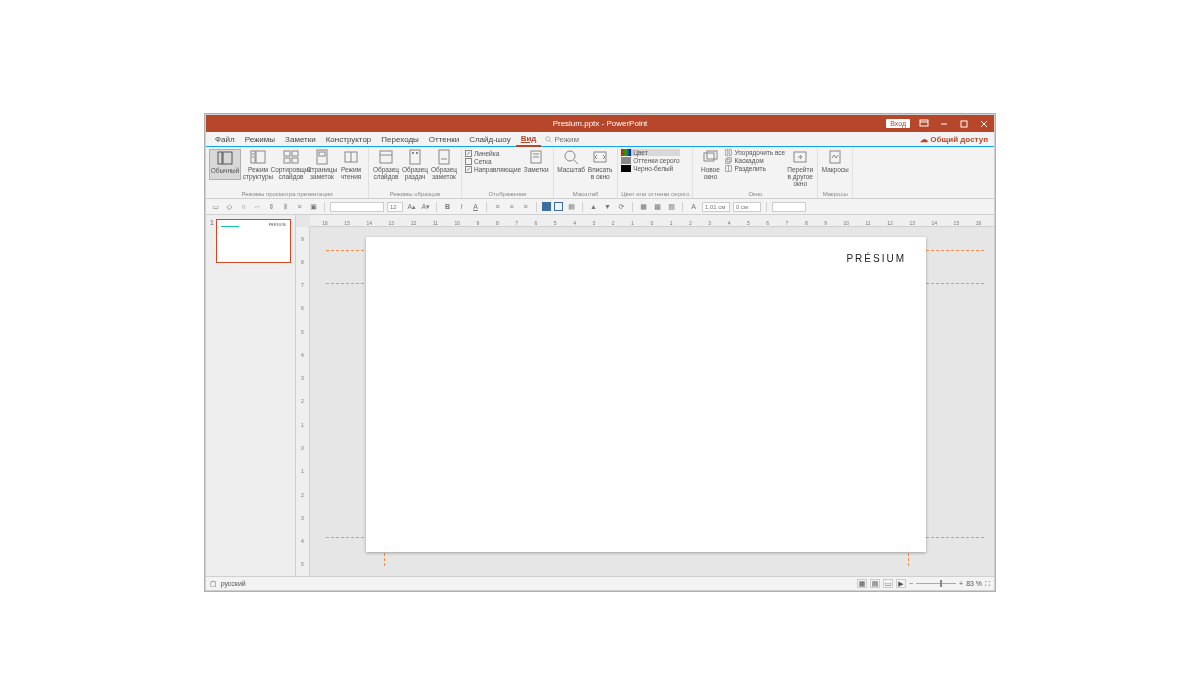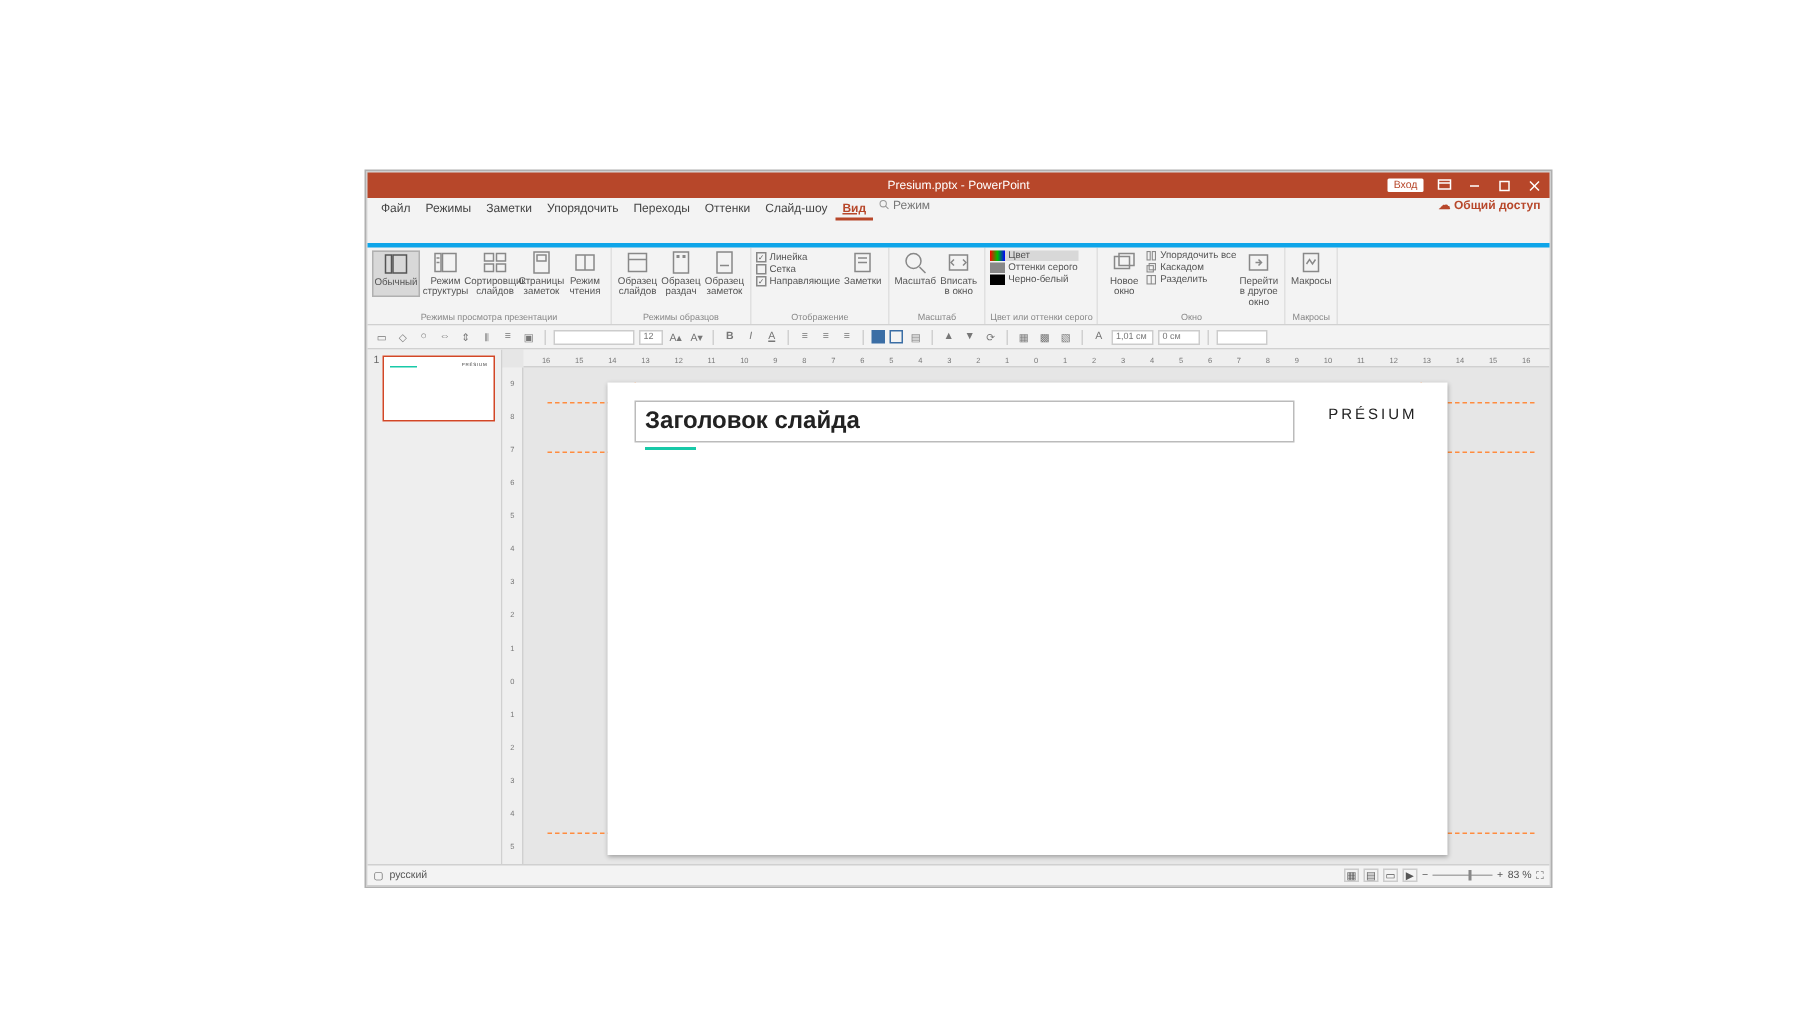--- a/index.html
+++ b/index.html
@@ -1,29 +1,29 @@
 <!DOCTYPE html>
 <html><head>
 <meta charset="utf-8">
 <style>
 * { margin: 0; padding: 0; box-sizing: border-box; font-family: "Segoe UI", Arial, sans-serif; }
 body { background: #fff; width: 1200px; height: 675px; overflow: hidden; position: relative; }
 
-.app-window { position: absolute; left: 205px; top: 114px; width: 790px; height: 477px; background: #e6e6e6; border: 1px solid #d0d0d0; display: flex; flex-direction: column; box-shadow: 0 0 0 1px #b0b0b0; margin-left: 39px; }
+.app-window { position: absolute; left: 205px; top: 114px; width: 790px; height: 477px; background: #e6e6e6; border: 1px solid #d0d0d0; display: flex; flex-direction: column; box-shadow: 0 0 0 1px #b0b0b0; }
 
 
 .titlebar { height: 17px; background: #b7472a; display: flex; align-items: center; justify-content: center; position: relative; color: #fff; font-size: 8px; }
 .titlebar .title { flex: 1; text-align: center; }
 .titlebar .right { position: absolute; right: 0; display: flex; align-items: center; gap: 0; }
 .titlebar .signin { background: #fff; color: #b7472a; font-size: 7px; padding: 1px 4px; border-radius: 1px; margin-right: 4px; }
 .titlebar .winbtn { width: 20px; height: 17px; display: flex; align-items: center; justify-content: center; font-size: 8px; }
 .titlebar svg { width: 10px; height: 10px; }
 
 
-.menubar { height: 33px; background: #f3f3f3; border-bottom: 3px solid #0ea5e9; display: flex; align-items: flex-start; font-size: 8px; color: #444; padding: 0 4px; position: relative; }
+.menubar { height: 15px; background: #f3f3f3; border-bottom: 1px solid #0ea5e9; display: flex; align-items: center; font-size: 8px; color: #444; padding: 0 4px; position: relative; }
 .menubar .tab { padding: 2px 5px; cursor: pointer; }
 .menubar .tab.active { color: #b7472a; font-weight: 600; border-bottom: 2px solid #b7472a; text-decoration: underline; }
 .menubar .search { display: flex; align-items: center; gap: 2px; color: #777; margin-left: 4px; }
 .menubar .share { position: absolute; right: 6px; color: #b7472a; font-size: 8px; font-weight: bold; }
 
 
 .ribbon { height: 52px; background: #f3f3f3; border-bottom: 1px solid #d0d0d0; display: flex; font-size: 6.5px; color: #555; }
 .rgroup { display: flex; flex-direction: column; justify-content: space-between; border-right: 1px solid #e0e0e0; padding: 2px 3px 1px 3px; }
 .rgroup .items { display: flex; gap: 1px; }
 .rgroup .glabel { text-align: center; color: #888; font-size: 6px; margin-top: 1px; }
@@ -115,21 +115,21 @@
             <line x1="8" y1="2" x2="2" y2="8" stroke="#fff"></line>
           </svg>
         </span>
     </div>
   </div>
 
   <div class="menubar">
     <span class="tab">Файл</span>
     <span class="tab">Режимы</span>
     <span class="tab">Заметки</span>
-    <span class="tab">Упорядочить</span>
+    <span class="tab">Конструктор</span>
     <span class="tab">Переходы</span>
     <span class="tab">Оттенки</span>
     <span class="tab">Слайд-шоу</span>
     <span class="tab active">Вид</span>
     <span class="search">
       <svg viewBox="0 0 10 10">
           <circle cx="4" cy="4" r="3" fill="none" stroke="#999"></circle>
           <line x1="6" y1="6" x2="9" y2="9" stroke="#999"></line>
         </svg>
       <span>Режим</span>
@@ -480,21 +480,20 @@
           <span>4</span>
           <span>5</span>
         </div>
       <div class="slidewrap">
         <div class="guide-h" style="top:13px;"></div>
         <div class="guide-h" style="top:46px;"></div>
         <div class="guide-h" style="top:300px;"></div>
         <div class="guide-v" style="left:58px;"></div>
         <div class="guide-v" style="left:582px;"></div>
         <div class="slide">
-          <div class="titlebox">Заголовок слайда</div>
           <div class="brand">PRÉSIUM</div>
         </div>
       </div>
     </div>
   </div>
 
   <div class="statusbar">
     <div class="left">
       <span>▢</span>
       <span>русский</span>

